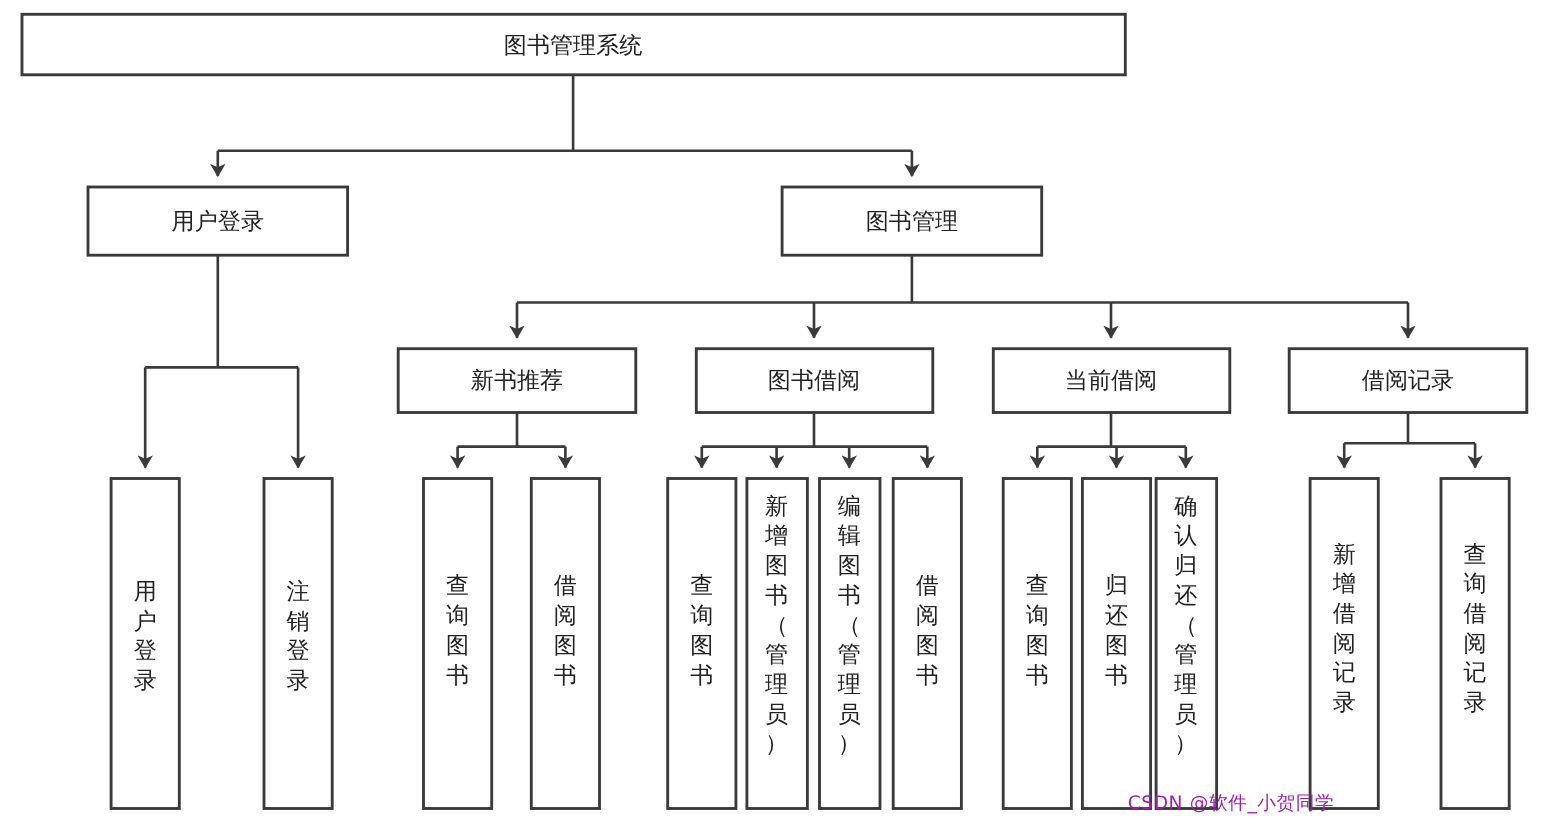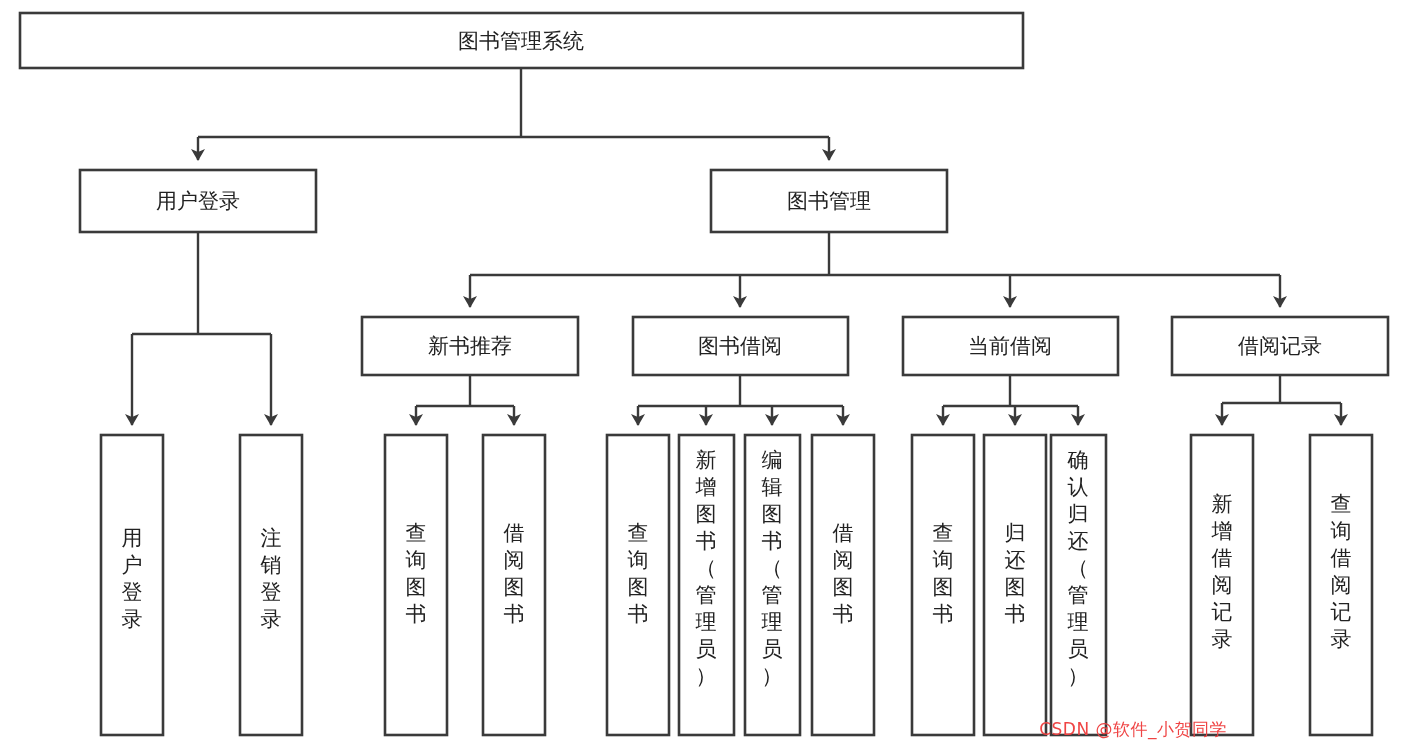--- a/index.html
+++ b/index.html
@@ -11,21 +11,20 @@
     width: 1405px;
     height: 747px;
     overflow: hidden;
     font-family: "DejaVu Sans", "Liberation Sans", sans-serif;
   }
   #diagram-root {
     position: relative;
     width: 1223px;
     height: 747px;
     background: #ffffff;
-    padding-left: 14px;
   }
   svg#tree-svg {
     position: absolute;
     left: 0;
     top: 0;
     width: 1405px;
     height: 747px;
     display: block;
   }
   .node-box {
@@ -55,21 +54,21 @@
     font-size: 21px;
     fill: #222222;
     text-anchor: middle;
   }
   .watermark {
     position: absolute;
     right: 10px;
     bottom: 6px;
     font-family: "DejaVu Sans", "Liberation Sans", sans-serif;
     font-size: 17px;
-    color: #ef4444;
+    color: #a21caf;
     letter-spacing: 0.5px;
     white-space: nowrap;
     user-select: none;
   }
 </style>
 </head>
 <body>
 
 <div id="diagram-root">
 

